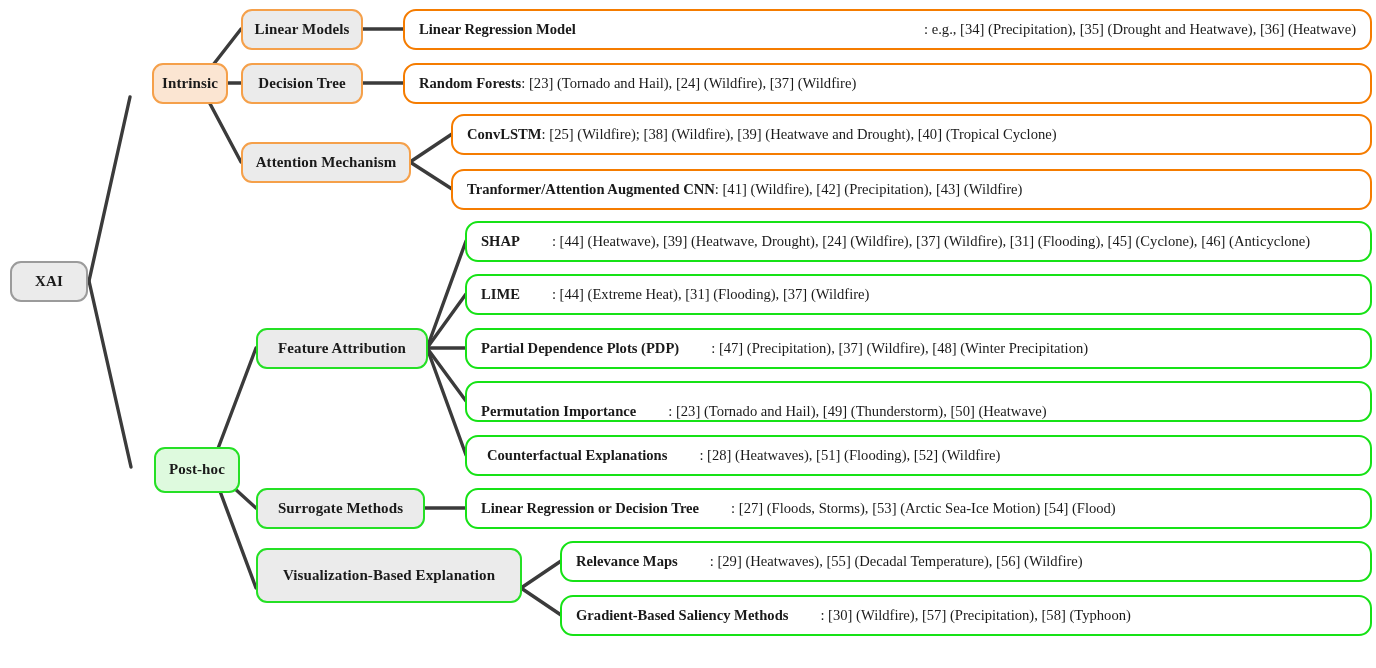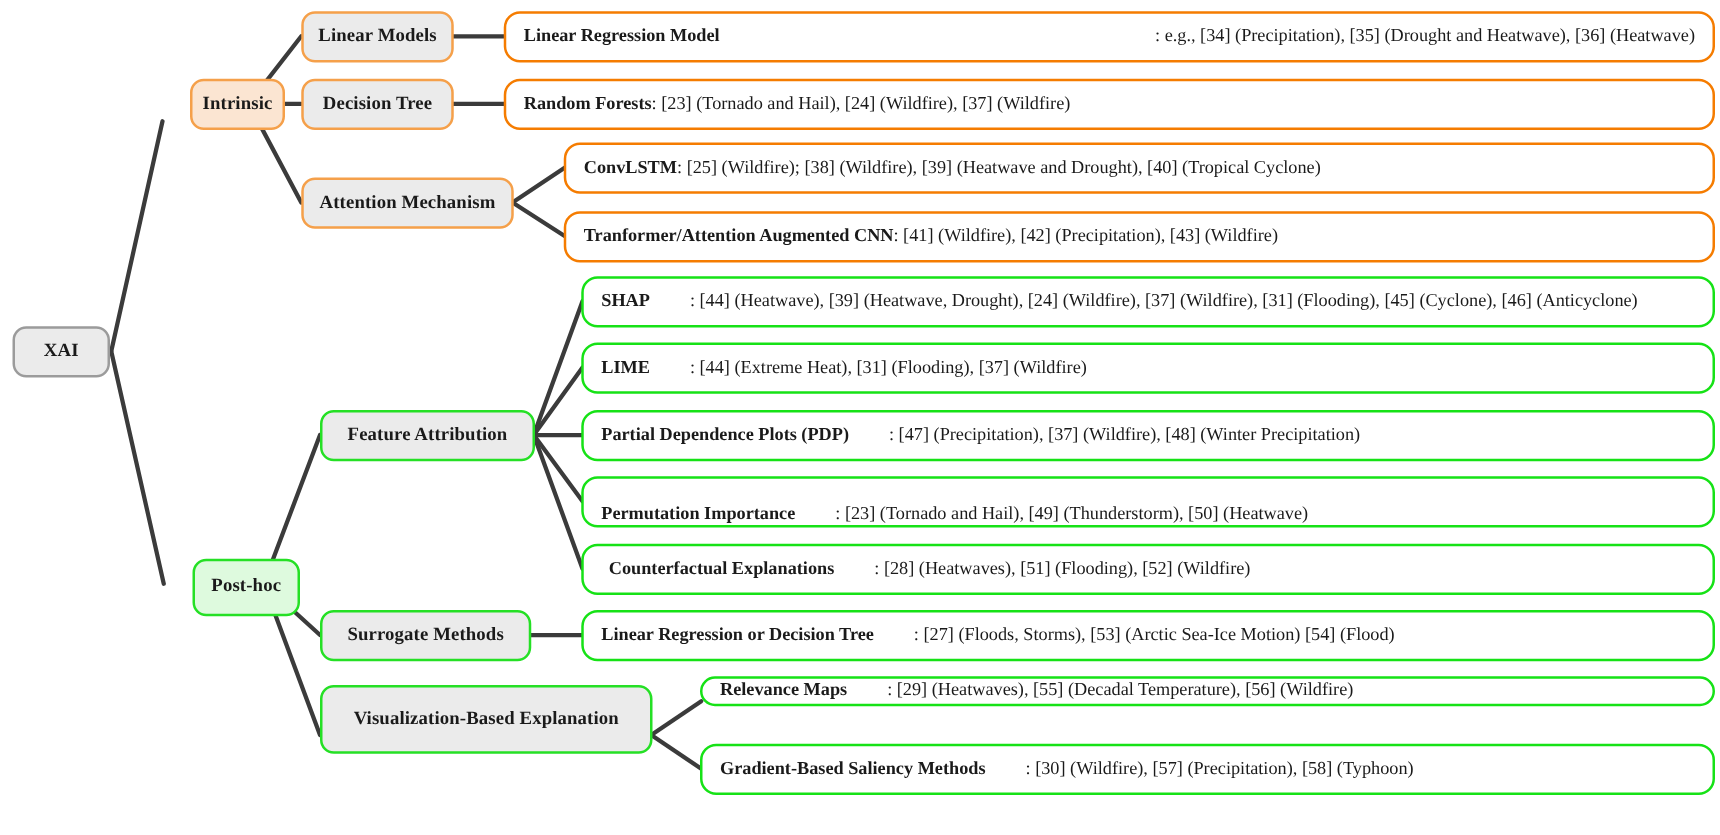--- a/index.html
+++ b/index.html
@@ -193,21 +193,21 @@
   <div class="leaf green" style="left:465px;top:435px;width:907px;height:41px;padding-left:20px;">
     <b>Counterfactual Explanations</b>
       <span class="rest">: [28] (Heatwaves), [51] (Flooding), [52] (Wildfire)</span>
   </div>
 
   <div class="leaf green" style="left:465px;top:488px;width:907px;height:41px;">
     <b>Linear Regression or Decision Tree</b>
       <span class="rest">: [27] (Floods, Storms), [53] (Arctic Sea-Ice Motion) [54] (Flood)</span>
   </div>
 
-  <div class="leaf green" style="left:560px;top:541px;width:812px;height:24px;">
+  <div class="leaf green" style="left:560px;top:541px;width:812px;height:41px;">
     <b>Relevance Maps</b>
       <span class="rest">: [29] (Heatwaves), [55] (Decadal Temperature), [56] (Wildfire)</span>
   </div>
 
   <div class="leaf green" style="left:560px;top:595px;width:812px;height:41px;">
     <b>Gradient-Based Saliency Methods</b>
       <span class="rest">: [30] (Wildfire), [57] (Precipitation), [58] (Typhoon)</span>
   </div>
 
 </div>

